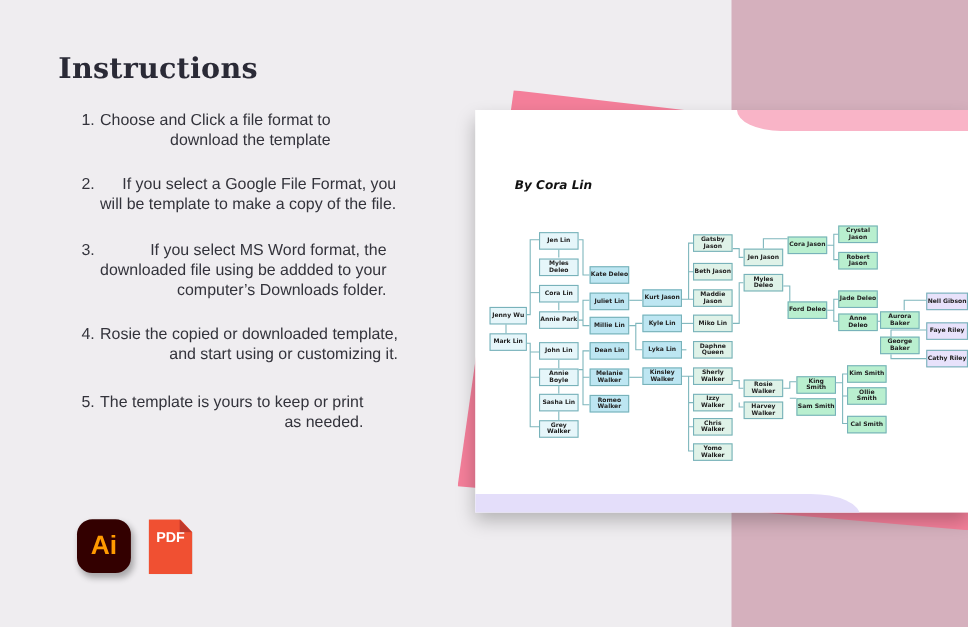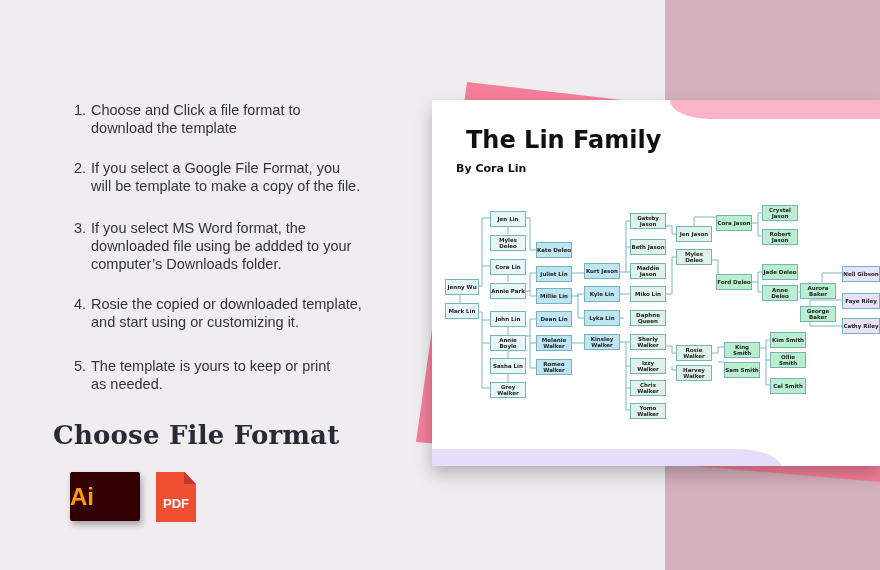--- a/index.html
+++ b/index.html
@@ -21,32 +21,32 @@
     font-size: 26px; color: #2a2a36; letter-spacing: 0.2px;
   }
   .h-instr { top: 48px; }
   .h-choose { top: 420px; }
   .instr-list { position: absolute; left: 74px; top: 101px; width: 340px; }
   .instr-item {
     display: flex; font-size: 14.5px; line-height: 18px; color: #33333b;
     position: absolute; left: 0;
   }
   .instr-num { width: 17px; flex-shrink: 0; }
-  .instr-text { white-space: pre-line; }
+  .instr-text { white-space: pre-line; text-align: right; }
   .fmt-icons { position: absolute; left: 70px; top: 472px; display: flex; gap: 16px; }
   .ai-icon {
-    width: 70px; height: 49px; border-radius: 2px; background: #330000;
+    width: 49px; height: 49px; border-radius: 14px; background: #330000;
     color: #ff9a00; font-weight: bold; font-size: 24px;
-    display: flex; align-items: center; 
+    display: flex; align-items: center; justify-content: center;
     box-shadow: 2px 4px 6px rgba(0,0,0,0.3); cursor: pointer;
   }
   .pdf-icon {
     position: relative; width: 40px; height: 50px; background: #f05032;
     color: #fff; font-weight: bold; font-size: 13px;
-    display: flex; align-items: flex-end; justify-content: center; padding-bottom: 11px;
+    display: flex; align-items: flex-end; justify-content: center; padding-bottom: 26px;
     clip-path: polygon(0 0, 72% 0, 100% 24%, 100% 100%, 0 100%);
     box-shadow: 2px 4px 6px rgba(0,0,0,0.3); cursor: pointer;
   }
   .pdf-fold {
     position: absolute; right: 0; top: 0; width: 12px; height: 12px;
     background: #c0392b; clip-path: polygon(0 0, 100% 100%, 0 100%);
   }
   .pink-sheet {
     position: absolute; left: 416px; top: 82px; width: 464px; height: 400px;
     background: #f47f9a;
@@ -62,22 +62,22 @@
   }
   .card-bottom-blob {
     position: absolute; left: 0; top: 349px; width: 350px; height: 20px;
     background: #e4defa; border-top-right-radius: 45px 20px;
   }
   .card-title {
     position: absolute; left: 34px; top: 26px;
     font-family: "DejaVu Sans", sans-serif; font-weight: bold; font-size: 24px; color: #111;
   }
   .card-subtitle {
-    position: absolute; left: 24px; top: 62px;
-    font-family: "DejaVu Sans", sans-serif; font-weight: bold; font-size: 11px; color: #111;
+    position: absolute; left: 36px; top: 62px;
+    font-family: "DejaVu Sans", sans-serif; font-weight: bold; font-size: 11px; color: #111; font-style: italic;
   }
   .tree { position: absolute; left: 0; top: 0; width: 448px; height: 366px; }
   .node {
     position: absolute; height: 16px;
     font-family: "DejaVu Sans", sans-serif; font-size: 5.5px; font-weight: bold;
     line-height: 6px; color: #222;
     display: flex; align-items: center; justify-content: center; text-align: center;
     border: 1.2px solid #78b2ba; cursor: pointer;
   }
   .n-blue-lt { background: #e6f6fa; }
@@ -86,20 +86,21 @@
   .n-green { background: #b9efcf; }
   .n-purple { background: #e8e2fb; }
   svg.lines { position: absolute; left: 0; top: 0; }
 </style>
 </head>
 <body>
 
 <div class="bg-right"></div>
 
 <div class="left-panel">
+  <h1 class="heading h-instr">Instructions</h1>
   <div class="instr-list">
     <div class="instr-item" style="top:0px">
       <span class="instr-num">1.</span>
       <span class="instr-text">Choose and Click a file format to
 download the template</span>
     </div>
     <div class="instr-item" style="top:58px">
       <span class="instr-num">2.</span>
       <span class="instr-text">If you select a Google File Format,  you
 will be template to make a copy of the file.</span>
@@ -115,38 +116,36 @@
       <span class="instr-text">Rosie the copied or downloaded template,
 and start using or customizing it.</span>
     </div>
     <div class="instr-item" style="top:256px">
       <span class="instr-num">5.</span>
       <span class="instr-text">The template is yours to keep or print
 as needed.</span>
     </div>
   </div>
 
-  <h2 class="heading h-choose">Choose File Format</h2>
   <div class="fmt-icons">
     <div class="ai-icon">
       <span>Ai</span>
     </div>
     <div class="pdf-icon">
       <span class="pdf-fold"></span>
       <span>PDF</span>
     </div>
   </div>
 </div>
 
 <div class="pink-sheet"></div>
 
 <div class="card">
   <div class="card-top-blob"></div>
   <div class="card-bottom-blob"></div>
-  <div class="card-title">The Lin Family</div>
   <div class="card-subtitle">By Cora Lin</div>
 
   <div class="tree">
     <svg class="lines" width="448" height="366">
       <g stroke="#7fb7bd" stroke-width="1" fill="none">
 
         <path d="M28 194 V204"></path>
         <path d="M44 186 H50 V118 H58"></path>
         <path d="M50 166 H58"></path>
         <path d="M44 212 H50 V288 H58"></path>

